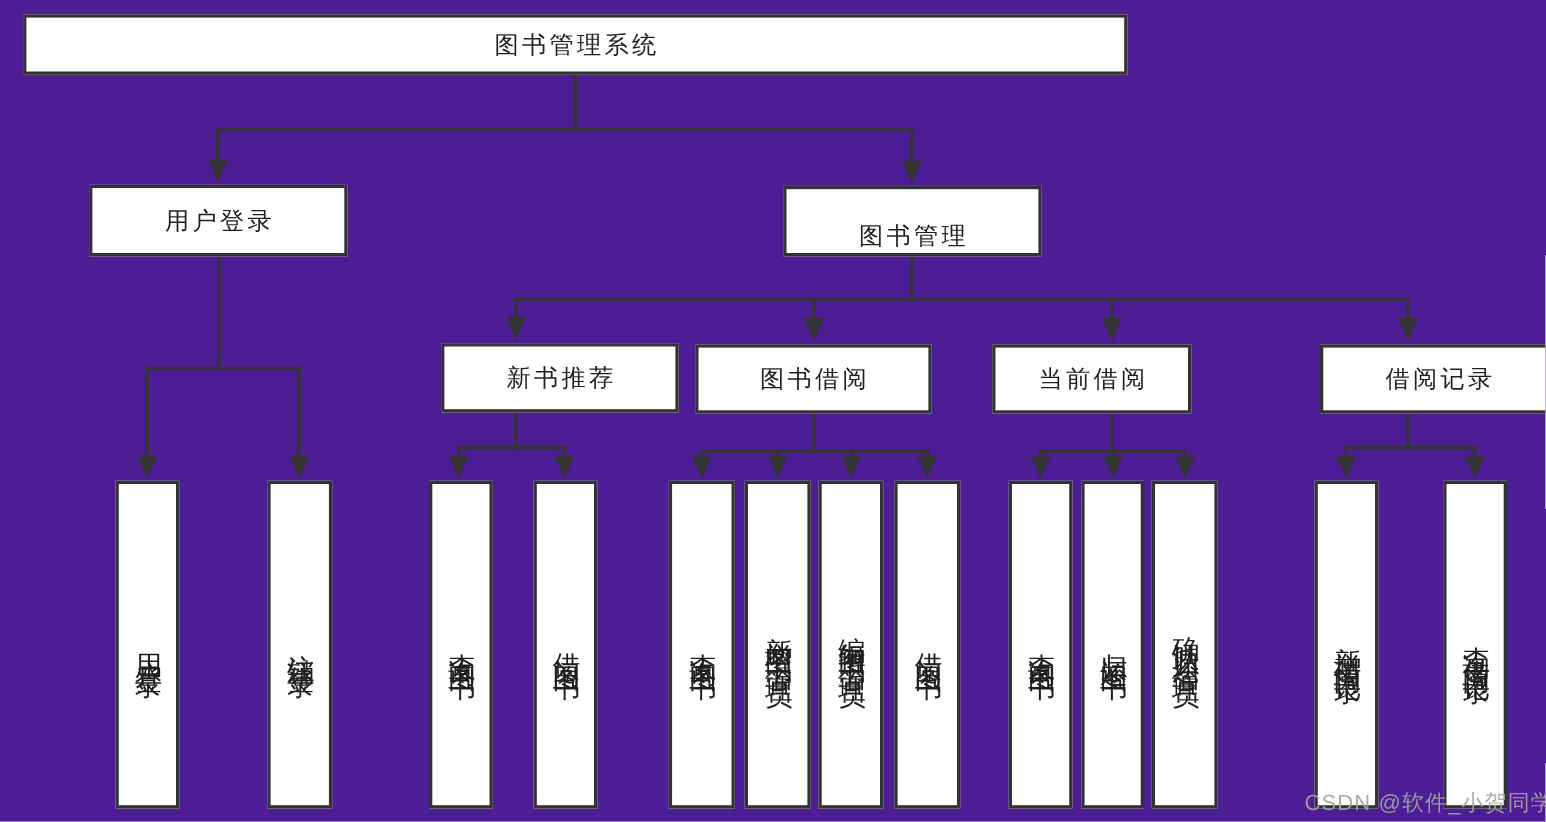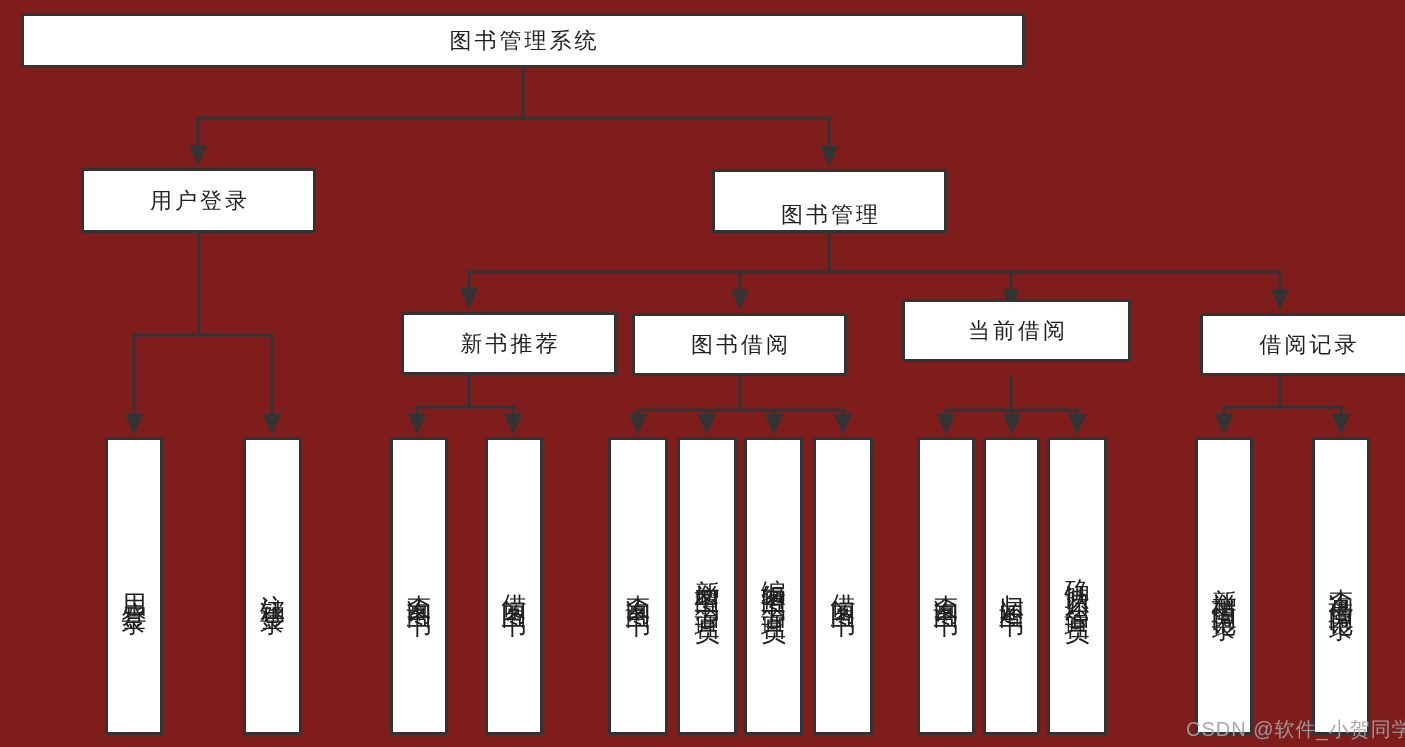--- a/index.html
+++ b/index.html
@@ -1,20 +1,20 @@
 <!DOCTYPE html>
 <html><head>
 <meta charset="utf-8">
 <style>
   * { margin:0; padding:0; box-sizing:border-box; }
   html,body { background:#ffffff; }
   body { font-family:"Liberation Sans","DejaVu Sans",sans-serif; }
   .canvas {
     position:relative; width:1405px; height:747px;
-    background:#7f1d1d; overflow:hidden; color:#1f1f1f;padding-left:12px;
+    background:#4c1d95; overflow:hidden; color:#1f1f1f;padding-left:12px;
   }
   svg.connectors { position:absolute; left:0; top:0; z-index:1; }
   .box {
     position:absolute; border:3px solid #333333; background:#ffffff;
     display:flex; align-items:center; justify-content:center; z-index:2;
   }
   .hlabel { font-size:22px; letter-spacing:3px; color:#1f1f1f; white-space:nowrap; text-indent:3px; }
   .leaf .vlabel {
     writing-mode:vertical-rl; text-orientation:mixed;
     font-size:25px; letter-spacing:6px; color:#1f1f1f; line-height:1;
@@ -80,21 +80,21 @@
   <div class="box" style="left:712px; top:169px; width:235px; height:64px;align-items:flex-end;">
     <span class="hlabel">图书管理</span>
   </div>
 
   <div class="box" style="left:361px; top:312px; width:216px; height:63px;margin-left:40px;">
     <span class="hlabel">新书推荐</span>
   </div>
   <div class="box" style="left:632px; top:313px; width:215px; height:63px;">
     <span class="hlabel">图书借阅</span>
   </div>
-  <div class="box" style="left:902px; top:299px; width:229px; height:63px;">
+  <div class="box" style="left:902px; top:313px; width:181px; height:63px;">
     <span class="hlabel">当前借阅</span>
   </div>
   <div class="box" style="left:1172px; top:313px; width:216px; height:63px;margin-left:28px;">
     <span class="hlabel">借阅记录</span>
   </div>
 
   <div class="box leaf" style="left:105px; top:437px; width:58px; height:298px;">
     <span class="vlabel">用户登录</span>
   </div>
   <div class="box leaf" style="left:243px; top:437px; width:59px; height:298px;">

